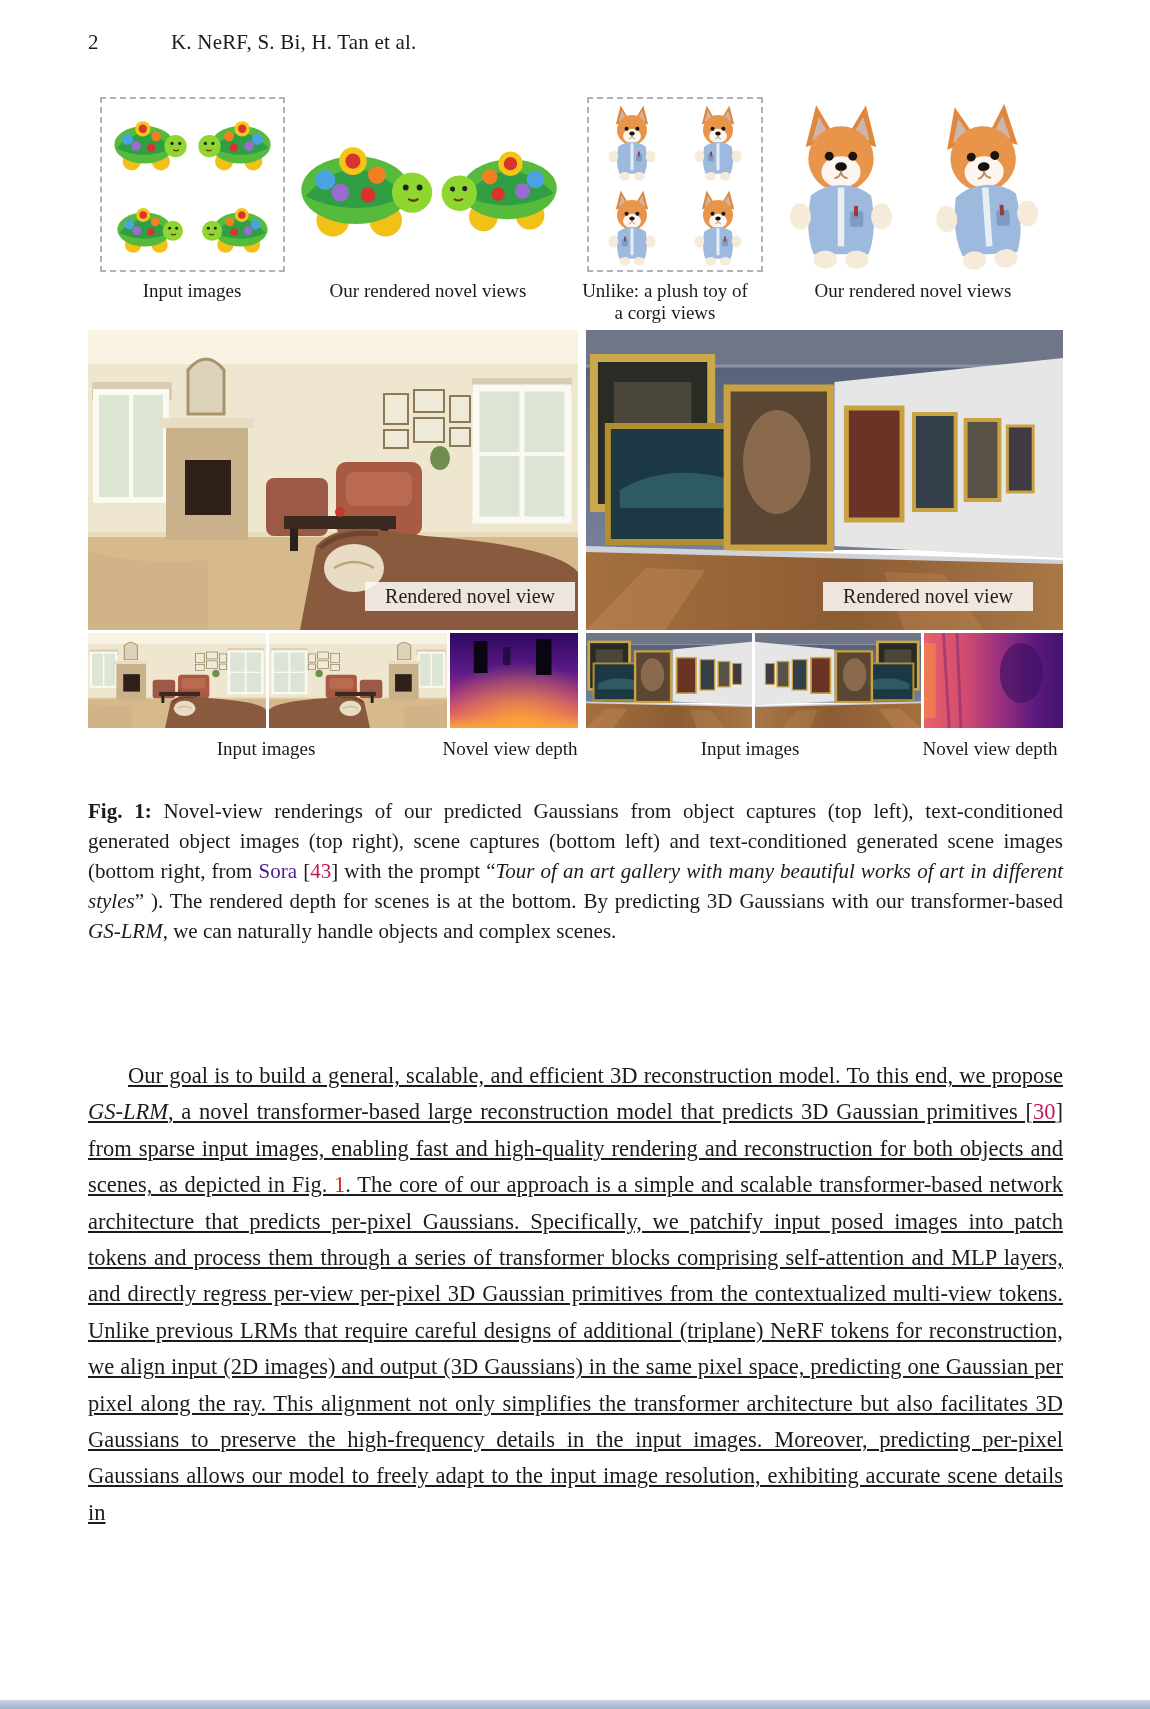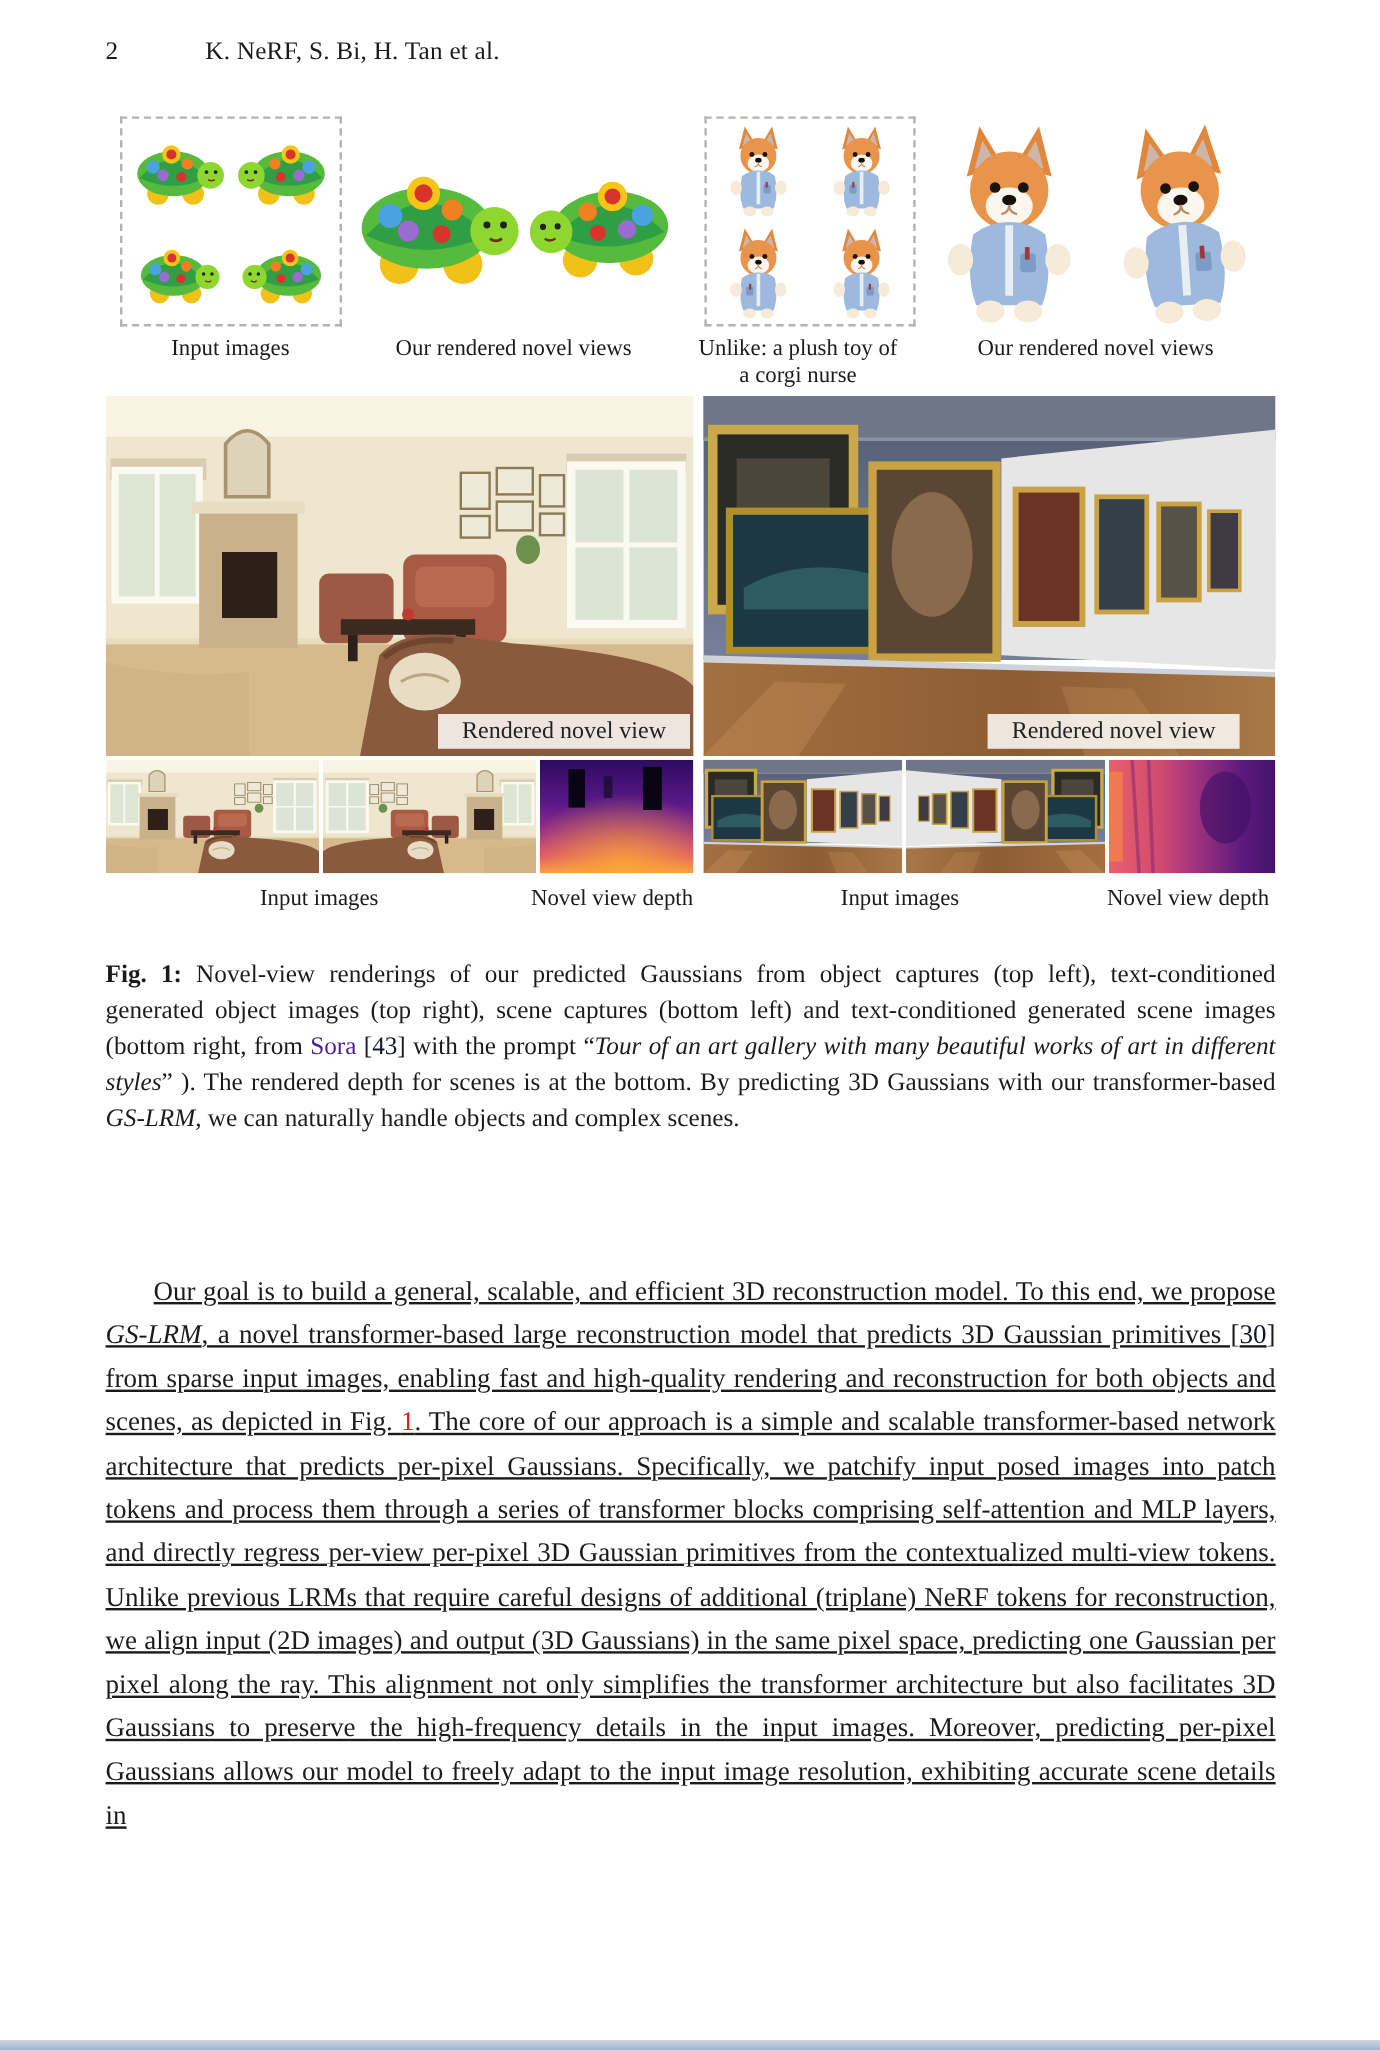--- a/index.html
+++ b/index.html
@@ -29,41 +29,41 @@
   .obj-labels { position:relative; height:56px; font-size:19px; }
   .obj-label { position:absolute; top:8px; transform:translateX(-50%); text-align:center; white-space:nowrap; }
   .obj-label .line { display:block; line-height:22px; }
 
   .scene-row { display:flex; gap:8px; height:300px; margin-top:2px; }
   .scene { position:relative; overflow:hidden; }
   .scene.left { width:490px; }
   .scene.right { width:477px; }
   .scene svg { display:block; width:100%; height:100%; }
   .overlay-label {
-    position:absolute; bottom:6px; background:rgba(252,249,245,0.88);
+    position:absolute; bottom:19px; background:rgba(252,249,245,0.88);
     padding:3px 20px; font-size:20px; color:#222;
   }
   .scene.left .overlay-label { right:3px; }
   .scene.right .overlay-label { right:30px; }
 
   .strip-row { display:flex; gap:8px; height:95px; margin-top:3px; }
   .strip-group { display:flex; gap:3px; }
   .strip-group.left { width:490px; }
   .strip-group.right { width:477px; }
   .thumb { overflow:hidden; }
   .thumb svg { display:block; width:100%; height:100%; }
 
   .strip-labels { position:relative; height:36px; font-size:19px; margin-top:10px; }
   .strip-label { position:absolute; top:0; transform:translateX(-50%); white-space:nowrap; }
 
   
   .caption { margin-top:22px; font-size:21px; line-height:30px; text-align:justify; }
   .figlabel { font-weight:bold; }
   .magenta { color:#4c1d95; }
-  .cite { color:#0f172a; }
+  .cite { color:#be185d; }
   .figref { color:#e31b1b; }
   .it { font-style:italic; }
 
   
   .body-text { margin-top:112px; font-size:22.5px; line-height:36.4px; text-align:justify; }
   .body-text p { margin:0; text-indent:40px;text-decoration:underline; }
 
   .window-edge { position:absolute; left:0; bottom:0; width:100%; height:9px;
     background:linear-gradient(#ccd6e4,#9db0ca); }
 
@@ -277,21 +277,21 @@
               <use href="#sym-corgi"></use>
             </svg>
         </div>
       </div>
 
       <div class="obj-labels">
         <div class="obj-label" style="left:104px;">Input images</div>
         <div class="obj-label" style="left:340px;">Our rendered novel views</div>
         <div class="obj-label" style="left:577px;">
           <span class="line">Unlike: a plush toy of</span>
-          <span class="line">a corgi nurse</span>
+          <span class="line">a corgi views</span>
         </div>
         <div class="obj-label" style="left:825px;">Our rendered novel views</div>
       </div>
 
       <div class="scene-row">
         <div class="scene left">
           <svg preserveAspectRatio="none">
               <use href="#sym-livingroom"></use>
             </svg>
           <div class="overlay-label">Rendered novel view</div>

